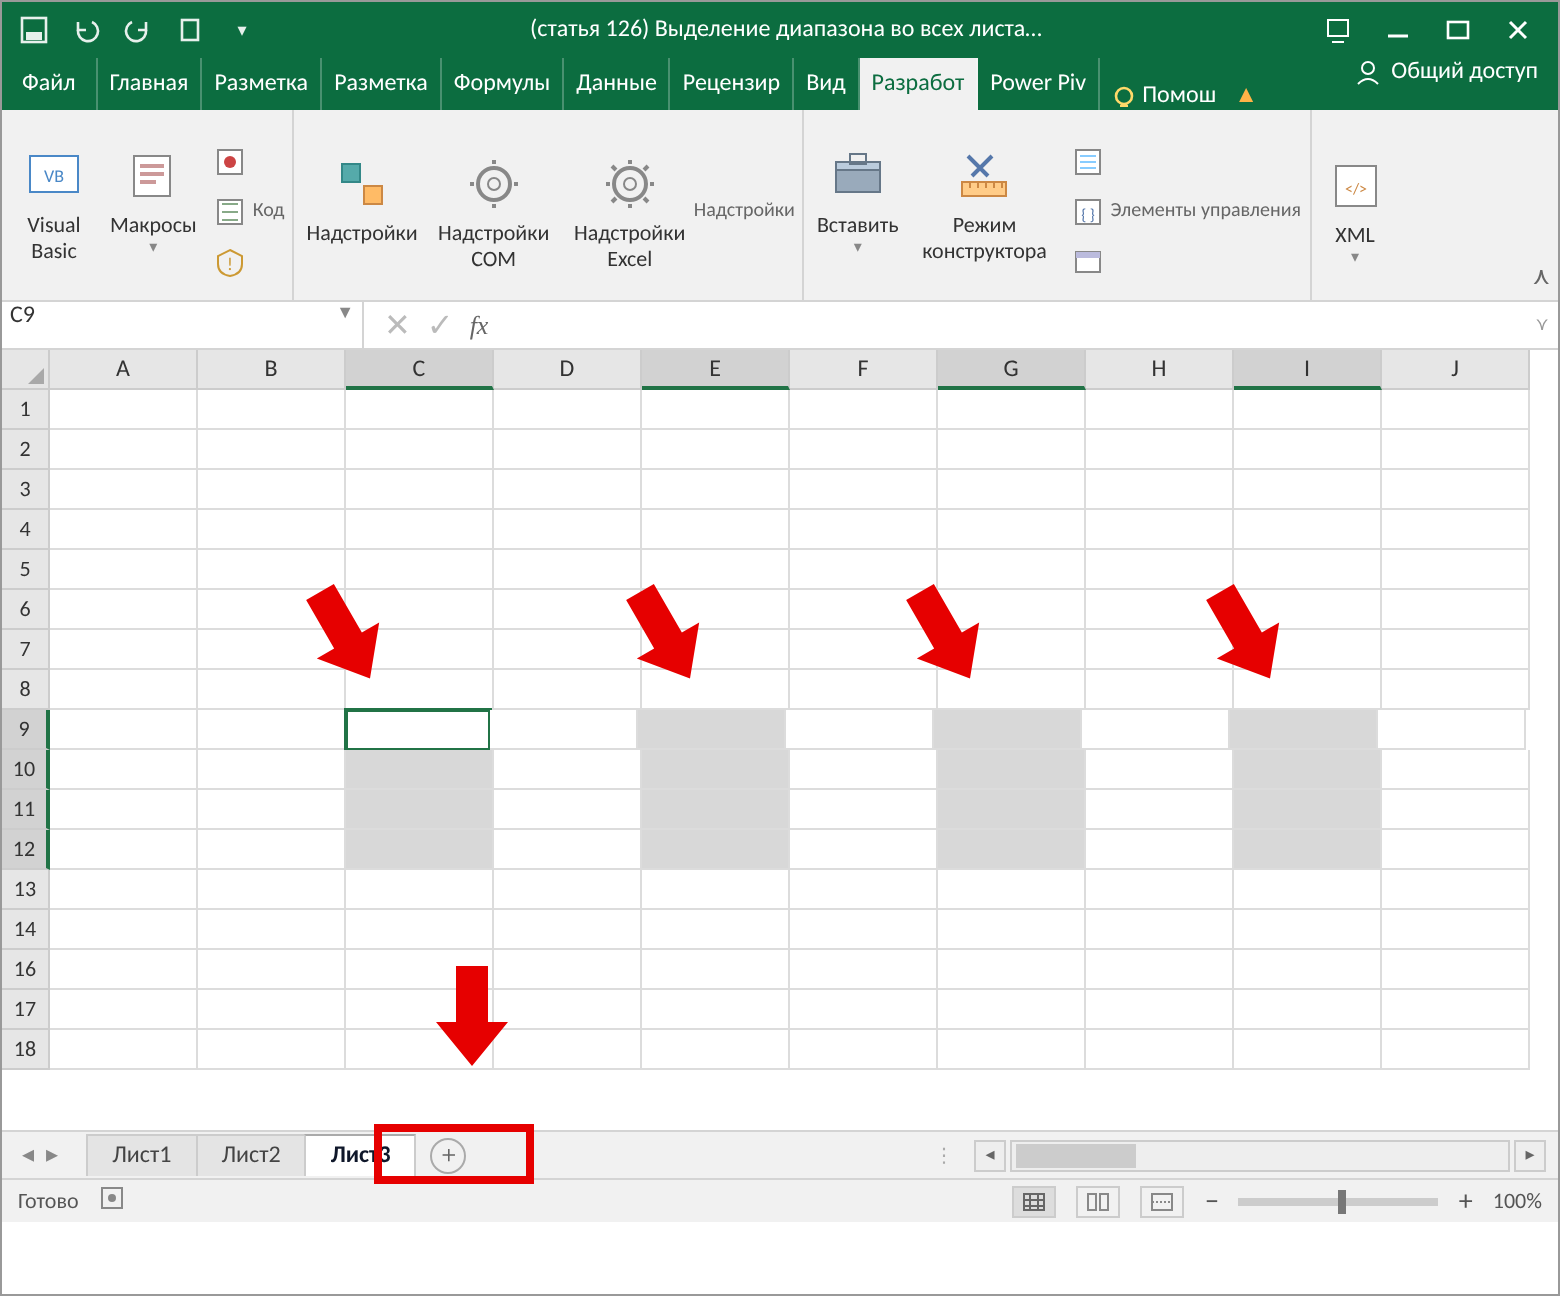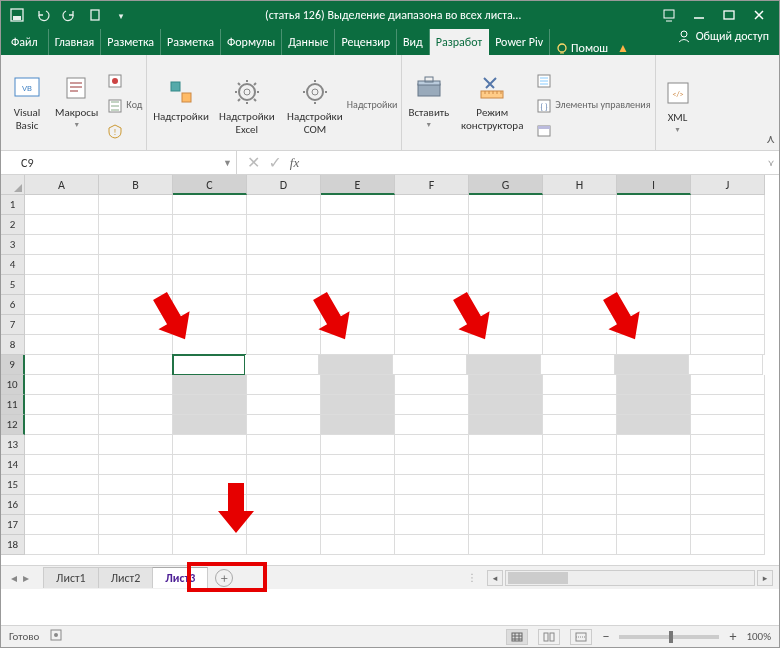--- a/index.html
+++ b/index.html
@@ -27,21 +27,21 @@
   .rgroup-body { flex: 1; display: flex; gap: 4px; align-items: flex-start; padding-top: 2px; }
   .rgroup-label { font-size: 10px; color: #666; padding: 2px 0; }
   .rbtn { display: flex; flex-direction: column; align-items: center; justify-content: flex-start; font-size: 11px; color: #333; text-align: center; cursor: pointer; padding: 2px; }
   .rbtn .ricon { width: 32px; height: 32px; display: flex; align-items: center; justify-content: center; margin-bottom: 2px; }
   .rbtn-small { display: flex; flex-direction: column; gap: 3px; }
   .rbtn-small .bx { width: 22px; height: 22px; display: flex; align-items: center; justify-content: center; cursor: pointer; }
   .collapse { margin-left: auto; display: flex; align-items: flex-end; padding: 4px; font-size: 12px; color: #666; cursor: pointer; }
 
   
   .fxbar { height: 24px; background: #fff; border-bottom: 1px solid #d4d4d4; display: flex; align-items: stretch; }
-  .namebox { width: 236px; border-right: 1px solid #d4d4d4; display: flex; align-items: center; padding: 0 20px; font-size: 12px; color: #333; position: relative; }
+  .namebox { width: 181px; border-right: 1px solid #d4d4d4; display: flex; padding: 0 4px; font-size: 12px; color: #333; position: relative; }
   .namebox .dd { position: absolute; right: 4px; font-size: 9px; color: #888; }
   .fx-icons { display: flex; align-items: center; gap: 8px; padding: 0 10px; color: #bbb; }
   .fx-icons .fx { color: #666; font-style: italic; font-family: "Times New Roman", serif; font-size: 13px; }
   .fxinput { flex: 1; display: flex; align-items: center; font-size: 12px; padding: 0 6px; }
   .fxexpand { width: 16px; display: flex; align-items: center; justify-content: center; color: #999; font-size: 9px; }
 
   
   .gridwrap { position: relative; height: 390px; background: #fff; overflow: hidden; }
   .ghead { display: flex; height: 20px; }
   .corner { width: 24px; background: #e6e6e6; border-right: 1px solid #ccc; border-bottom: 1px solid #ccc; position: relative; }
@@ -54,30 +54,30 @@
   .cell { width: 74px; border-right: 1px solid #dcdcdc; border-bottom: 1px solid #dcdcdc; background: #fff; }
   .cell.sel { background: #d8d8d8; }
   .cell.active { background: #fff; border: 2px solid #217346; margin: -1px; }
 
   .annot { position: absolute; color: #c00; font-family: "Times New Roman", serif; font-size: 20px; text-align: center; }
 
   
   .sheettabs { height: 24px; background: #f1f1f1; border-top: 1px solid #d4d4d4; display: flex; align-items: center; font-size: 12px; }
   .stnav { display: flex; gap: 6px; padding: 0 10px; color: #888; }
   .stab { padding: 3px 12px; background: #e4e4e4; border: 1px solid #ccc; border-bottom: none; cursor: pointer; color: #444; position: relative; margin-right: -1px; }
-  .stab.active { background: #fff; color: #4c1d95; font-weight: 600; border-top: 1px solid #aaa; z-index: 2; }
+  .stab.active { background: #fff; color: #0f172a; font-weight: 600; border-top: 1px solid #aaa; z-index: 2; }
   .redbox { position: absolute; border: 4px solid #e60000; pointer-events: none; z-index: 5; }
   .addsheet { width: 18px; height: 18px; border: 1px solid #aaa; border-radius: 50%; text-align: center; line-height: 16px; color: #666; margin-left: 8px; font-size: 12px; cursor: pointer; }
   .hscroll { flex: 1; display: flex; align-items: center; justify-content: flex-end; padding: 0 6px; gap: 2px; }
   .hsbar { width: 250px; height: 16px; background: #eee; border: 1px solid #ccc; position: relative; }
   .hsbar::after { content: ""; position: absolute; left: 2px; top: 1px; width: 60px; height: 12px; background: #ccc; }
   .hsbtn { width: 16px; height: 16px; border: 1px solid #ccc; background: #eee; display: flex; align-items: center; justify-content: center; font-size: 9px; color: #666; }
 
   
-  .status { height: 22px; background: #f1f1f1; border-top: 1px solid #d4d4d4; display: flex; align-items: center; font-size: 11px; color: #555; padding: 0 8px; gap: 10px; margin-top: 36px; }
+  .status { height: 22px; background: #f1f1f1; border-top: 1px solid #d4d4d4; display: flex; align-items: center; font-size: 11px; color: #555; padding: 0 8px; gap: 10px; }
   .status .spacer { flex: 1; }
   .viewbtn { width: 22px; height: 16px; border: 1px solid #ccc; display: flex; align-items: center; justify-content: center; cursor: pointer; font-size: 9px; }
   .zoomslider { width: 100px; height: 4px; background: #ccc; position: relative; }
   .zoomslider::after { content: ""; position: absolute; left: 50%; top: -4px; width: 4px; height: 12px; background: #777; }
 
   svg { overflow: visible; }
 </style>
 </head>
 <body>
 
@@ -219,34 +219,34 @@
               <rect x="15" y="15" width="9" height="9" fill="#fb6" stroke="#c84"></rect>
             </svg>
           </div>
         <span>Надстройки</span>
       </div>
       <div class="rbtn">
         <div class="ricon">
             <svg width="28" height="28">
               <circle cx="14" cy="14" r="8" fill="none" stroke="#888" stroke-width="2"></circle>
               <circle cx="14" cy="14" r="3" fill="none" stroke="#888"></circle>
-              <path d="M14 4 L14 2 M14 24 L14 26 M4 14 L2 14 M24 14 L26 14 M7 7 L5 5 M21 7 L23 5 M7 21 L5 23 M21 21 L23 23" stroke="#888" stroke-width="2"></path>
-            </svg>
-          </div>
-        <span style="width:60px;">Надстройки Excel</span>
+              <path d="M14 4 L14 2 M14 24 L14 26 M4 14 L2 14 M24 14 L26 14" stroke="#888" stroke-width="2"></path>
+            </svg>
+          </div>
+        <span style="width:60px;">Надстройки COM</span>
       </div>
       <div class="rbtn">
         <div class="ricon">
             <svg width="28" height="28">
               <circle cx="14" cy="14" r="8" fill="none" stroke="#888" stroke-width="2"></circle>
               <circle cx="14" cy="14" r="3" fill="none" stroke="#888"></circle>
-              <path d="M14 4 L14 2 M14 24 L14 26 M4 14 L2 14 M24 14 L26 14" stroke="#888" stroke-width="2"></path>
-            </svg>
-          </div>
-        <span style="width:60px;">Надстройки COM</span>
+              <path d="M14 4 L14 2 M14 24 L14 26 M4 14 L2 14 M24 14 L26 14 M7 7 L5 5 M21 7 L23 5 M7 21 L5 23 M21 21 L23 23" stroke="#888" stroke-width="2"></path>
+            </svg>
+          </div>
+        <span style="width:60px;">Надстройки Excel</span>
       </div>
     </div>
     <div class="rgroup-label">Надстройки</div>
   </div>
 
   <div class="rgroup">
     <div class="rgroup-body">
       <div class="rbtn">
         <div class="ricon">
             <svg width="28" height="28">
@@ -503,33 +503,20 @@
       <div class="cell"></div>
       <div class="cell"></div>
       <div class="cell"></div>
       <div class="cell"></div>
       <div class="cell"></div>
       <div class="cell"></div>
       <div class="cell"></div>
     </div>
     <div class="grow">
       <div class="rowh">14</div>
-      <div class="cell"></div>
-      <div class="cell"></div>
-      <div class="cell"></div>
-      <div class="cell"></div>
-      <div class="cell"></div>
-      <div class="cell"></div>
-      <div class="cell"></div>
-      <div class="cell"></div>
-      <div class="cell"></div>
-      <div class="cell"></div>
-    </div>
-    <div class="grow">
-      <div class="rowh">15</div>
       <div class="cell"></div>
       <div class="cell"></div>
       <div class="cell"></div>
       <div class="cell"></div>
       <div class="cell"></div>
       <div class="cell"></div>
       <div class="cell"></div>
       <div class="cell"></div>
       <div class="cell"></div>
       <div class="cell"></div>

